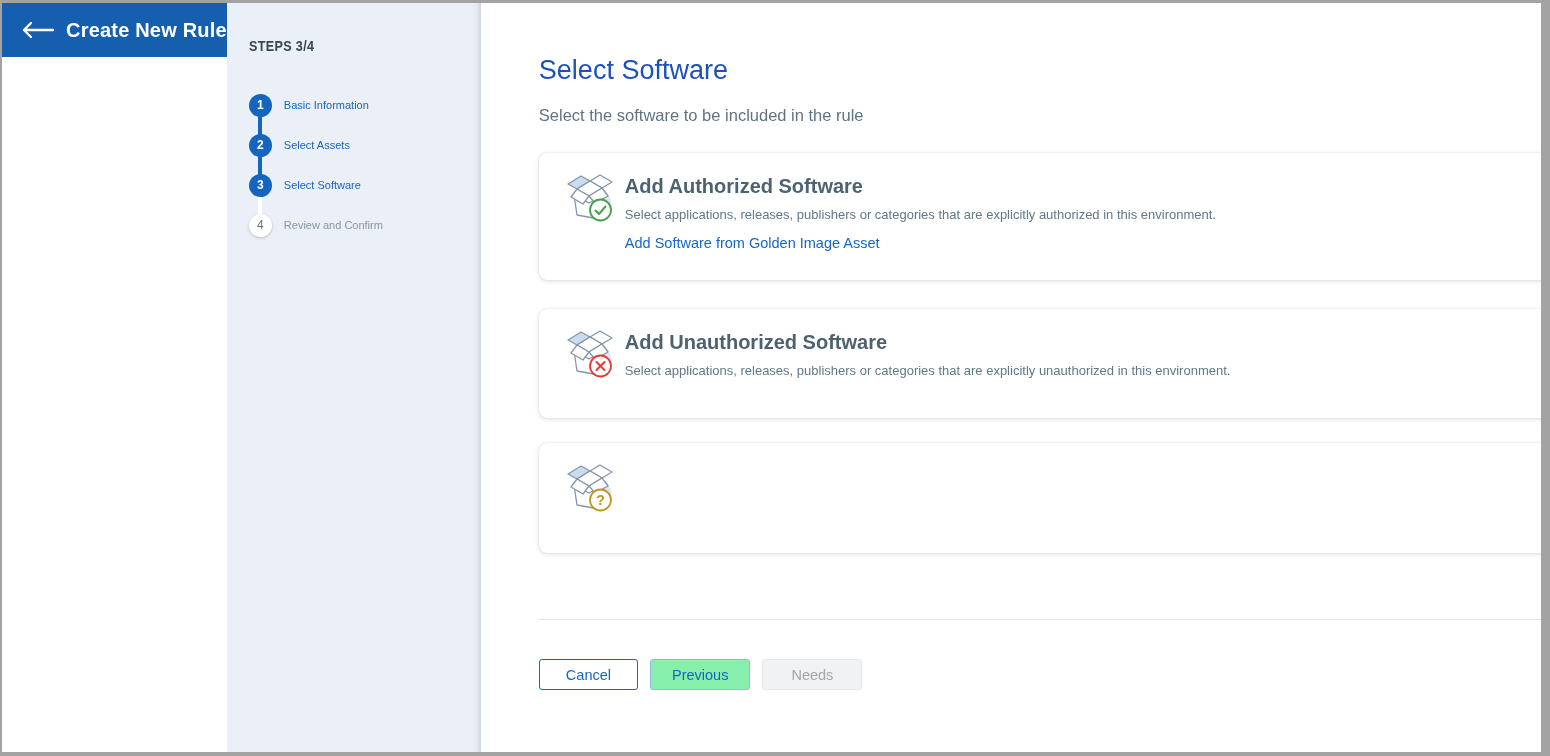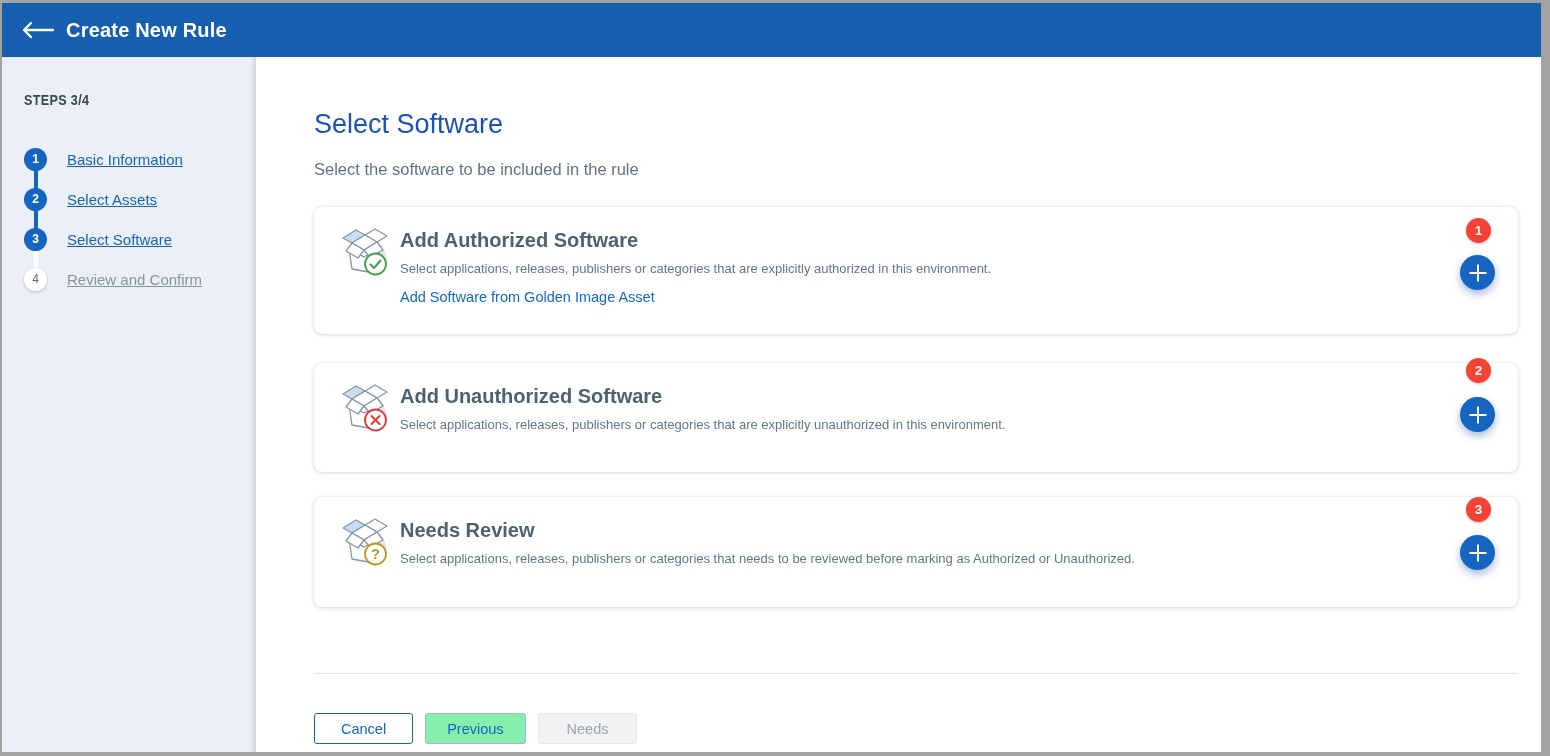--- a/index.html
+++ b/index.html
@@ -1,38 +1,38 @@
 <!DOCTYPE html>
 <html><head>
 <meta charset="utf-8">
 <style>
   * { margin:0; padding:0; box-sizing:border-box; }
   html,body { width:1550px; height:756px; font-family:"Liberation Sans", sans-serif; }
 
   .screen { width:1550px; height:756px; background:#A3A3A3; padding:3px 9px 4px 2px; }
-  .window { width:100%; height:100%; background:#fff; display:flex; flex-direction:column; overflow:hidden; }
+  .window { width:100%; height:100%; background:#fff; display:flex; flex-direction:row; overflow:hidden; }
 
   
   .header { height:54px; background:#165FAE; display:flex; align-items:center; padding-left:16px; flex-shrink:0; }
   .back-btn { background:none; border:none; cursor:pointer; width:40px; height:40px; display:flex; align-items:center; justify-content:center; }
   .header-title { color:#fff; font-size:20px; font-weight:700; margin-left:8px; letter-spacing:0.2px; }
 
   
   .body { flex:1; display:flex; overflow:hidden; }
 
   
   .sidebar { width:254px; flex-shrink:0; background:#EBEFF7; box-shadow:inset -7px 0 7px -7px rgba(60,80,110,0.35); }
   .steps-label { display:inline-block; margin:34px 0 0 22px; font-size:15px; font-weight:700; color:#37474F; letter-spacing:0.4px; transform:scaleX(0.84); transform-origin:left; white-space:nowrap; }
   .stepper { margin:30px 0 0 22px; }
   .step { display:flex; align-items:center; height:40px; position:relative; cursor:pointer; }
   .step + .step::before { content:""; position:absolute; left:9.5px; top:-12px; width:4px; height:24px; background:#1565C0; z-index:0; }
   .step.pending::before { background:#FDFEFF; }
   .step-circle { width:23px; height:23px; border-radius:50%; background:#1565C0; color:#fff; font-size:12px; font-weight:700; display:flex; align-items:center; justify-content:center; position:relative; z-index:1; flex-shrink:0; }
   .step.pending .step-circle { background:#fff; color:#5F6E79; font-weight:400; box-shadow:0 1px 3px rgba(0,0,0,0.22); }
-  .step-label { margin-left:20px; font-size:15px; color:#1565C0;text-decoration:underline; }
+  .step-label { margin-left:12px; font-size:11px; color:#1565C0; }
   .step.pending .step-label { color:#8A959E; }
 
   
   .main { flex:1; background:#fff; padding-left:58px; overflow:hidden; }
   .page-title { margin-top:52px; font-size:27px; font-weight:400; color:#1C50BA; }
   .page-subtitle { margin-top:20px; font-size:16.5px; color:#5E7484; }
 
   .cards { margin-top:28px; }
   .card { position:relative; width:1204px; background:#fff; border-radius:8px;
           box-shadow:0 1px 5px rgba(0,0,0,0.14), 0 0 1px rgba(0,0,0,0.18);
@@ -159,24 +159,20 @@
               <ellipse cx="41" cy="33" rx="9" ry="15" fill="#DCE7F5" transform="rotate(-18 41 33)"></ellipse>
               <polygon points="13,26 28,34 41,27 38,50 16,46" fill="#fff" stroke="#8496A4" stroke-width="1.3" stroke-linejoin="round"></polygon>
               <polygon points="7,15 20,7 29,12 16,20" fill="#C9DCF2" stroke="#8496A4" stroke-width="1.3" stroke-linejoin="round"></polygon>
               <polygon points="29,12 39,6 51,13 41,19" fill="#fff" stroke="#8496A4" stroke-width="1.3" stroke-linejoin="round"></polygon>
               <polygon points="16,20 29,12 41,19 28,27" fill="#fff" stroke="#8496A4" stroke-width="1.3" stroke-linejoin="round"></polygon>
               <polygon points="16,20 10,28 22,35 28,27" fill="#fff" stroke="#8496A4" stroke-width="1.3" stroke-linejoin="round"></polygon>
               <polygon points="41,19 47,27 34,34 28,27" fill="#fff" stroke="#8496A4" stroke-width="1.3" stroke-linejoin="round"></polygon>
               <circle cx="39.5" cy="41" r="10.5" fill="#fff" stroke="#C2951B" stroke-width="1.8"></circle>
               <text x="39.5" y="46" text-anchor="middle" font-size="14" font-weight="bold" fill="#C2951B" font-family="Liberation Sans, sans-serif">?</text>
             </svg>
-            <div>
-              <div class="card-title">Needs Review</div>
-              <div class="card-desc">Select applications, releases, publishers or categories that needs to be reviewed before marking as Authorized or Unauthorized.</div>
-            </div>
             <div class="badge">3</div>
             <button class="fab"><span></span></button>
           </div>
 
         </div>
 
         <div class="footer-divider"></div>
 
         <div class="footer-buttons">
           <button class="btn btn-cancel">Cancel</button>

